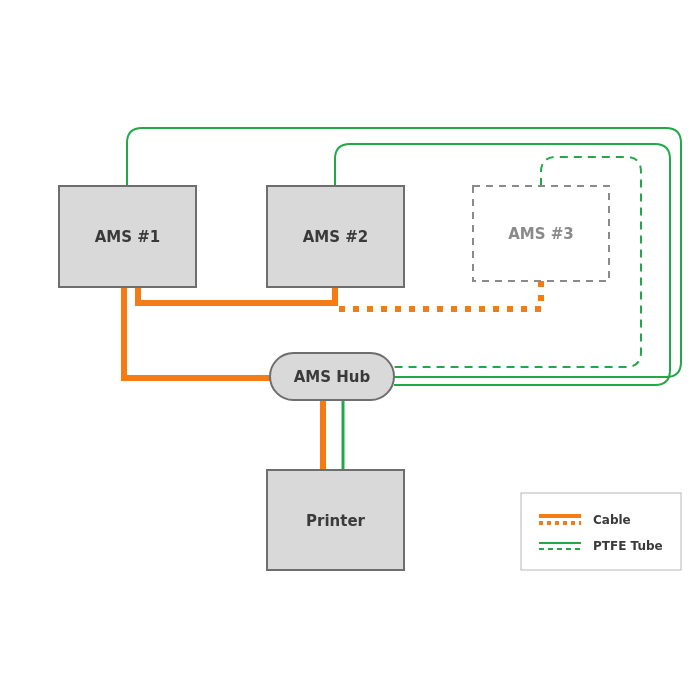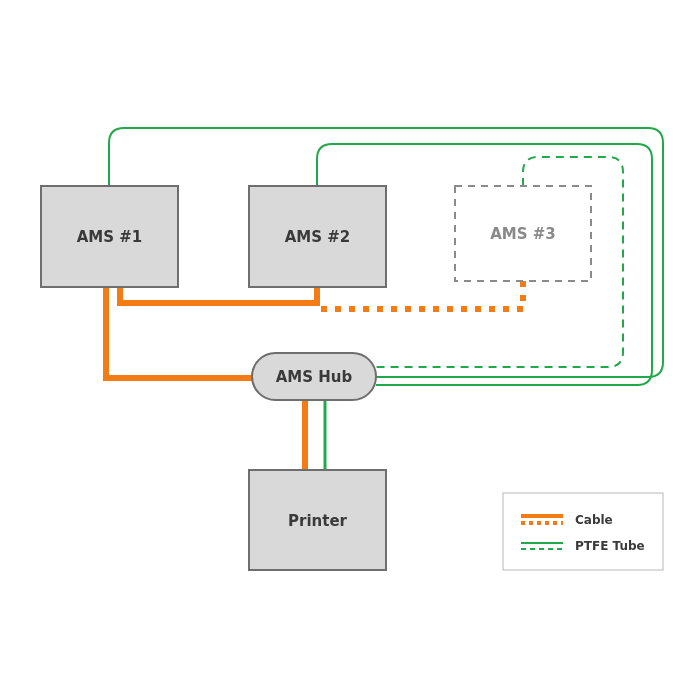--- a/index.html
+++ b/index.html
@@ -11,20 +11,21 @@
     width: 700px;
     height: 700px;
     font-family: "DejaVu Sans", "Liberation Sans", sans-serif;
     overflow: hidden;
   }
   #canvas {
     position: relative;
     width: 560px;
     height: 700px;
     background: #ffffff;
+    margin-left: 18px;
   }
   svg.diagram {
     position: absolute;
     top: 0;
     left: 0;
     width: 700px;
     height: 700px;
   }
   .node-label {
     font-family: "DejaVu Sans", "Liberation Sans", sans-serif;

